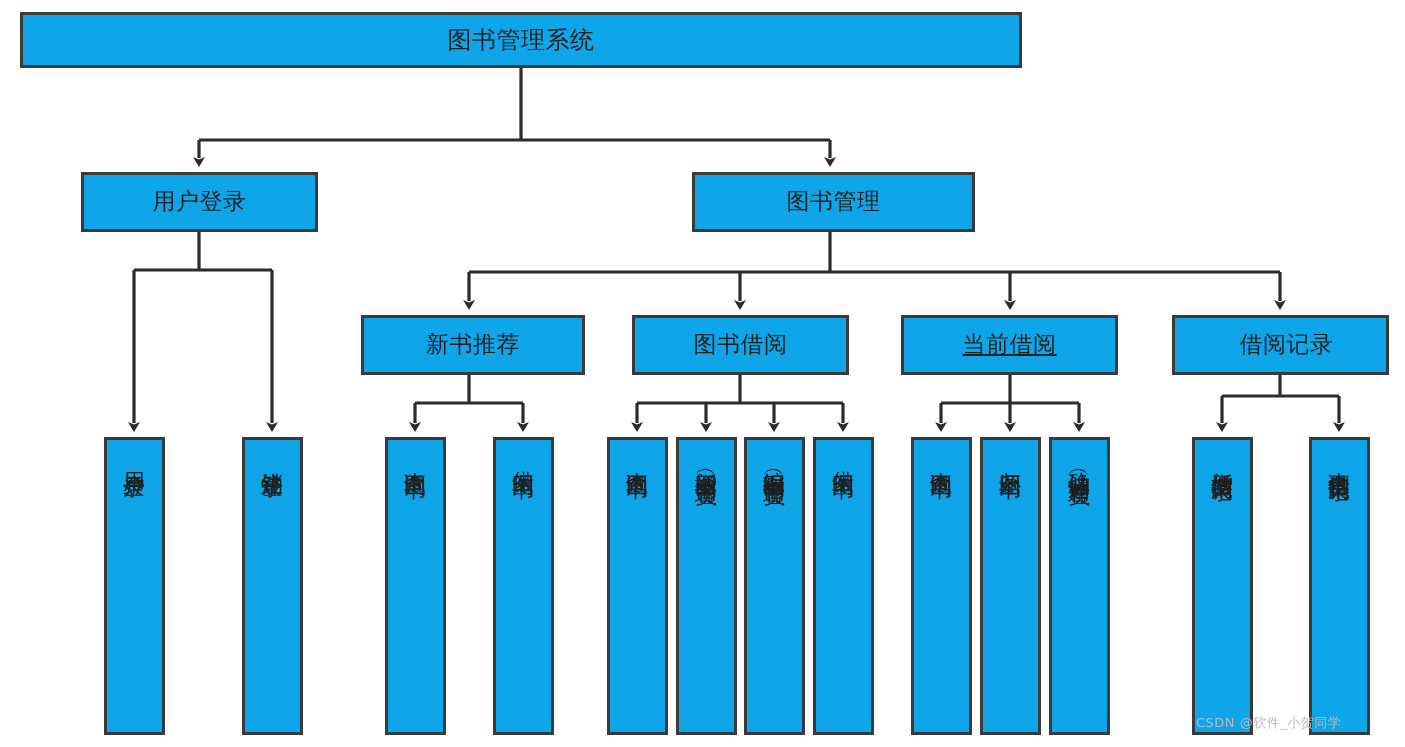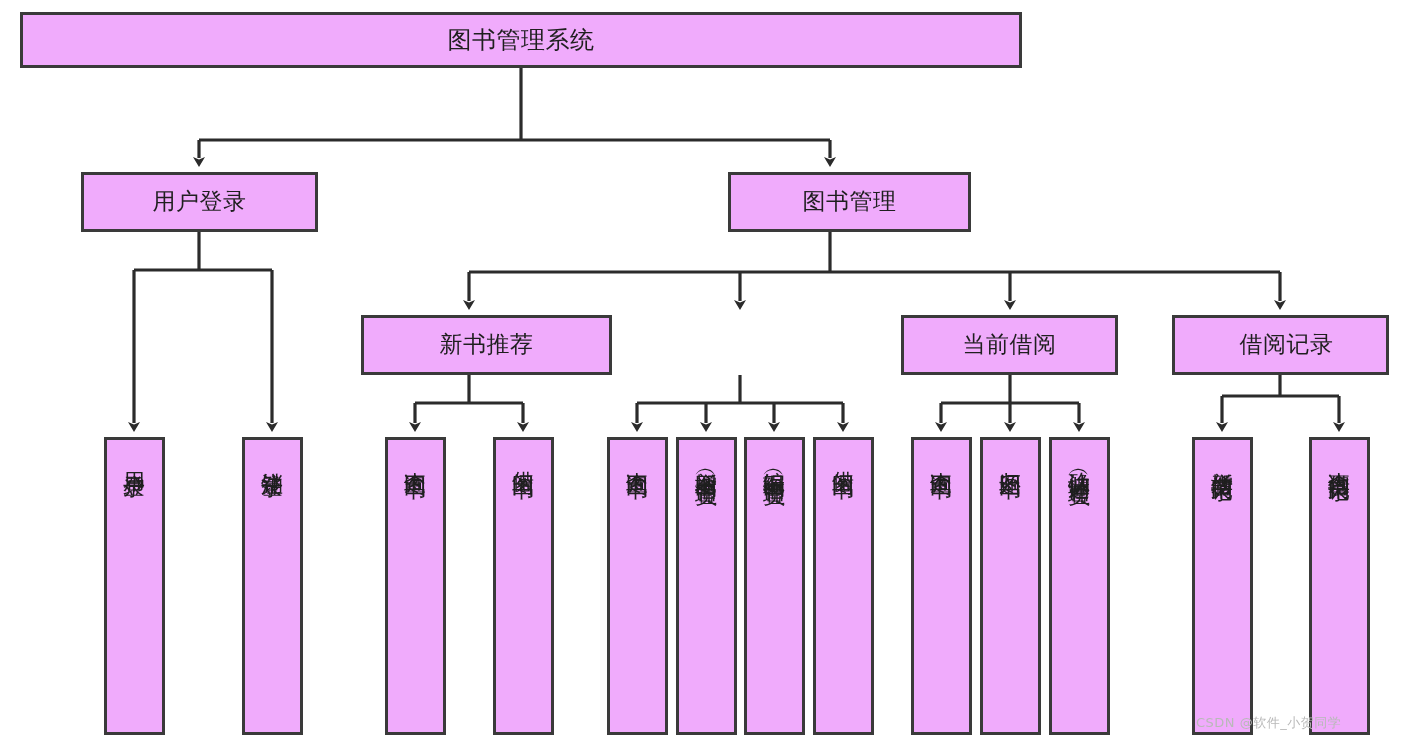--- a/index.html
+++ b/index.html
@@ -21,21 +21,21 @@
     position: absolute;
     left: 0;
     top: 0;
     width: 1405px;
     height: 747px;
     pointer-events: none;
   }
   .node {
     position: absolute;
     box-sizing: border-box;
-    background: #f0abfc;
+    background: #0ea5e9;
     border: 3px solid #3a3a3a;
     display: flex;
     align-items: center;
     justify-content: center;
     color: #1f1f1f;
   }
   .node .label {
     display: block;
     text-align: center;
     line-height: 1.18;
@@ -127,30 +127,33 @@
   </svg>
 
   <div class="node h root" style="left:20px; top:12px; width:1002px; height:56px;">
     <span class="label">图书管理系统</span>
   </div>
 
   <div class="node h" style="left:81px; top:172px; width:237px; height:60px;">
     <span class="label">用户登录</span>
   </div>
 
-  <div class="node h" style="left:728px; top:172px; width:243px; height:60px;">
+  <div class="node h" style="left:692px; top:172px; width:283px; height:60px;">
     <span class="label">图书管理</span>
   </div>
 
-  <div class="node h" style="left:361px; top:315px; width:251px; height:60px;">
+  <div class="node h" style="left:361px; top:315px; width:224px; height:60px;">
     <span class="label">新书推荐</span>
   </div>
 
-
-  <div class="node h" style="left:901px; top:315px; width:217px; height:60px;">
+  <div class="node h" style="left:632px; top:315px; width:217px; height:60px;">
+    <span class="label">图书借阅</span>
+  </div>
+
+  <div class="node h" style="left:901px; top:315px; width:217px; height:60px;text-decoration:underline;">
     <span class="label">当前借阅</span>
   </div>
 
   <div class="node h" style="left:1172px; top:315px; width:217px; height:60px;padding-left:12px;">
     <span class="label">借阅记录</span>
   </div>
 
   <div class="node v" style="left:104px; top:437px; width:61px; height:298px;">
     <span class="label">用户登录</span>
   </div>

